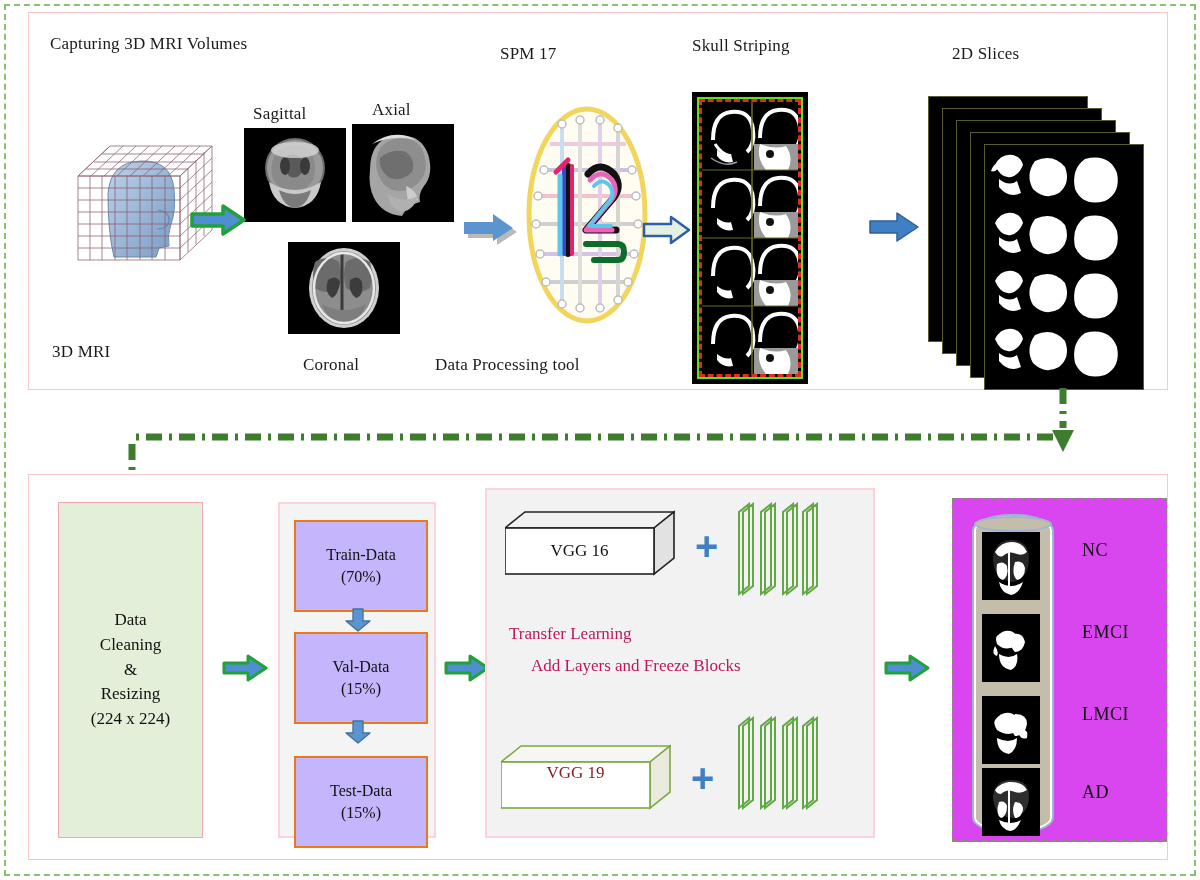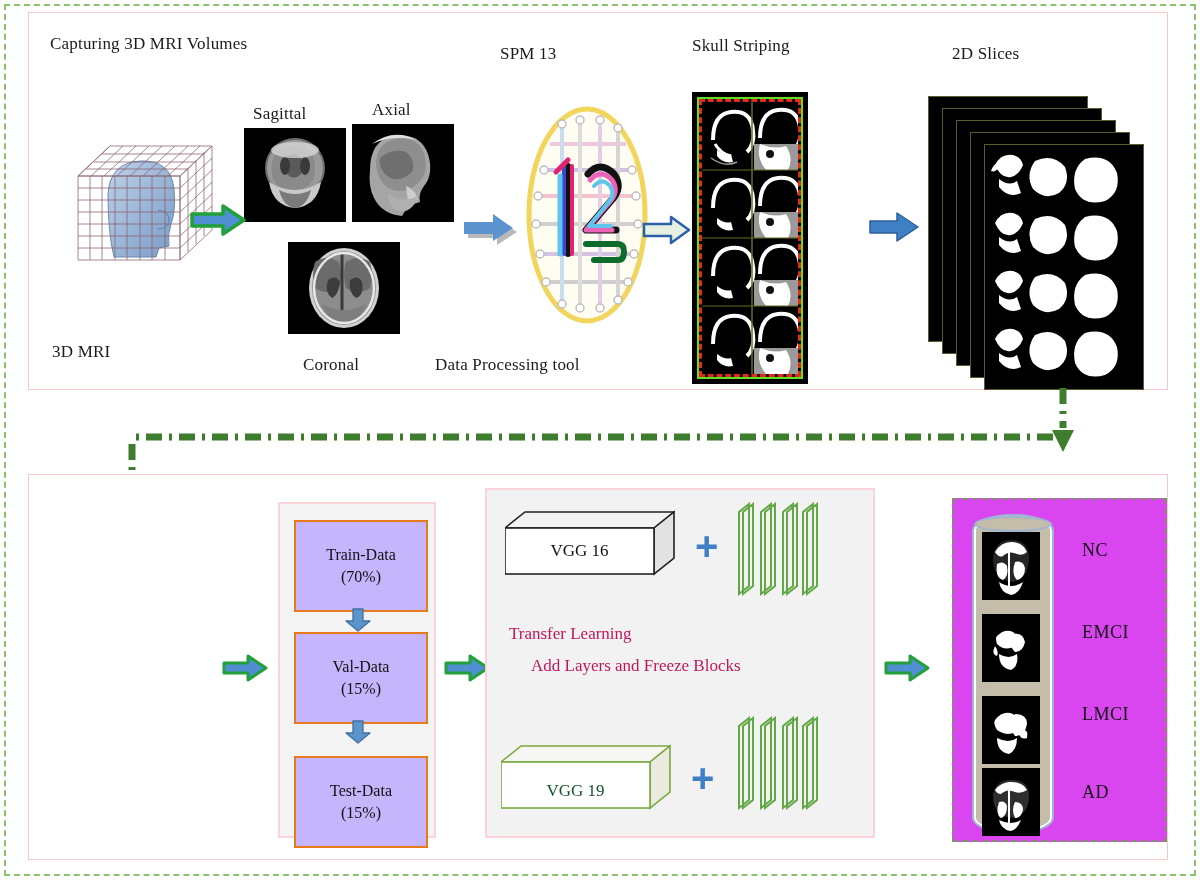--- a/index.html
+++ b/index.html
@@ -109,21 +109,21 @@
 </head>
 <body>
 
 <div class="stage">
 
   <div class="outer-frame"></div>
 
   <div class="panel" id="panel-top"></div>
 
   <div class="caption" style="left:50px;top:34px;">Capturing 3D MRI Volumes</div>
-  <div class="caption" style="left:500px;top:44px;">SPM 13</div>
+  <div class="caption" style="left:500px;top:44px;">SPM 17</div>
   <div class="caption" style="left:692px;top:36px;">Skull Striping</div>
   <div class="caption" style="left:952px;top:44px;">2D Slices</div>
 
   <div class="caption" style="left:52px;top:342px;">3D MRI</div>
   <div class="caption" style="left:253px;top:104px;">Sagittal</div>
   <div class="caption" style="left:364px;top:100px;margin-left:8px;">Axial</div>
   <div class="caption" style="left:303px;top:355px;">Coronal</div>
   <div class="caption" style="left:435px;top:355px;">Data Processing tool</div>
 
   <div class="cube-wrap">
@@ -389,20 +389,29 @@
       <path d="M1063 388 L1063 428"></path>
       <path d="M1053 437 L132 437"></path>
       <path d="M132 444 L132 478"></path>
     </g>
     <polygon points="1063,452 1052,430 1074,430" fill="#3e7d2e"></polygon>
     <polygon points="131,501 120,479 142,479" fill="#3e7d2e"></polygon>
   </svg>
 
   <div class="panel" id="panel-bottom"></div>
 
+  <div class="box" id="box-clean">
+    <div class="txt">
+      <span>Data</span><br>
+      <span>Cleaning</span><br>
+      <span>&amp;</span><br>
+      <span>Resizing</span><br>
+      <span>(224 x 224)</span>
+    </div>
+  </div>
 
   <div class="arrow" style="left:222px;top:653px;">
     <svg width="46" height="30" viewBox="0 0 46 30">
       <path d="M2 10 H26 V3 L44 15 L26 27 V20 H2 Z" fill="#4f8fd1" stroke="#22a03a" stroke-width="3" stroke-linejoin="round"></path>
     </svg>
   </div>
 
   <div class="box" id="box-split">
     <div class="splitcell" id="split-0">
       <div><span>Train-Data</span><br><span>(70%)</span></div>
@@ -462,21 +471,21 @@
 
     <div class="tl-text" style="left:22px;top:134px;">Transfer Learning</div>
     <div class="tl-text" style="left:44px;top:166px;">Add Layers and Freeze Blocks</div>
 
     <div class="vggbox" style="left:14px;top:254px;width:170px;height:66px;">
       <svg width="170" height="66" viewBox="0 0 170 66">
         <polygon points="0,18 20,2 169,2 149,18" fill="#f6f7f2" stroke="#7aa93f" stroke-width="1.6"></polygon>
         <polygon points="149,18 169,2 169,48 149,64" fill="#eaeade" stroke="#7aa93f" stroke-width="1.6"></polygon>
         <rect x="0" y="18" width="149" height="46" fill="#ffffff" stroke="#7aa93f" stroke-width="1.6"></rect>
       </svg>
-      <div style="position:absolute;left:0;top:24px;width:149px;height:46px;display:flex;align-items:center;justify-content:center;font-size:17px;color:#14532d;">VGG 19</div>
+      <div style="position:absolute;left:0;top:6px;width:149px;height:46px;display:flex;align-items:center;justify-content:center;font-size:17px;color:#7f1d1d;">VGG 19</div>
     </div>
 
     <div style="position:absolute;left:204px;top:268px;font-size:40px;color:#3f7fc4;font-weight:bold;line-height:1;font-family:'Liberation Sans',sans-serif;">+</div>
 
     <div style="position:absolute;left:250px;top:226px;">
       <svg width="90" height="98" viewBox="0 0 90 98">
         <g fill="none" stroke="#62a845" stroke-width="2">
           <polygon points="2,10 12,2 12,84 2,92"></polygon>
           <polygon points="6,10 16,2 16,84 6,92"></polygon>
           <polygon points="24,10 34,2 34,84 24,92"></polygon>

